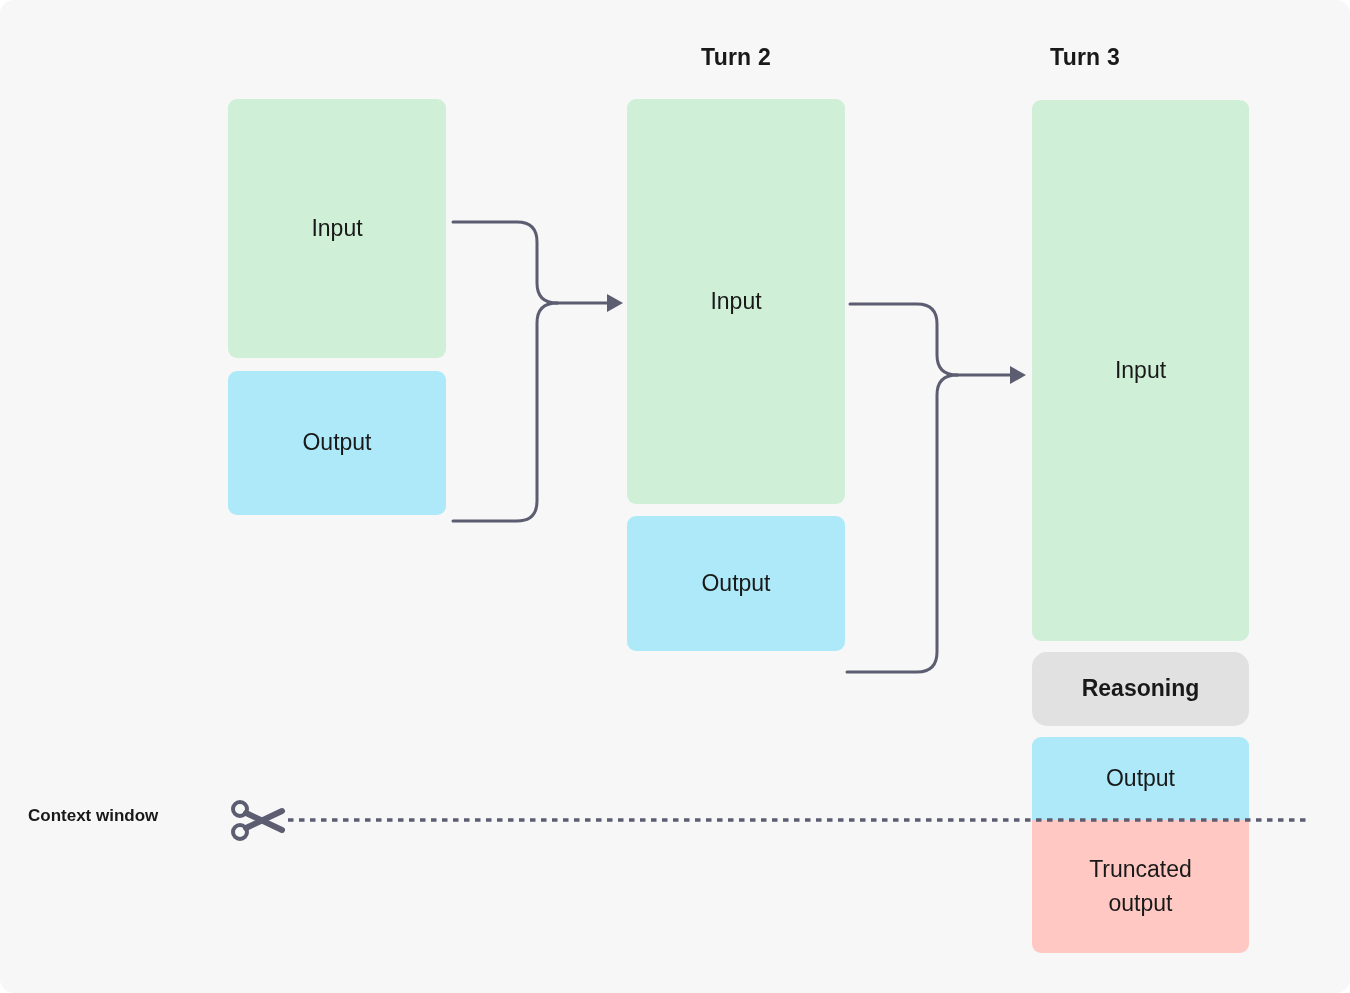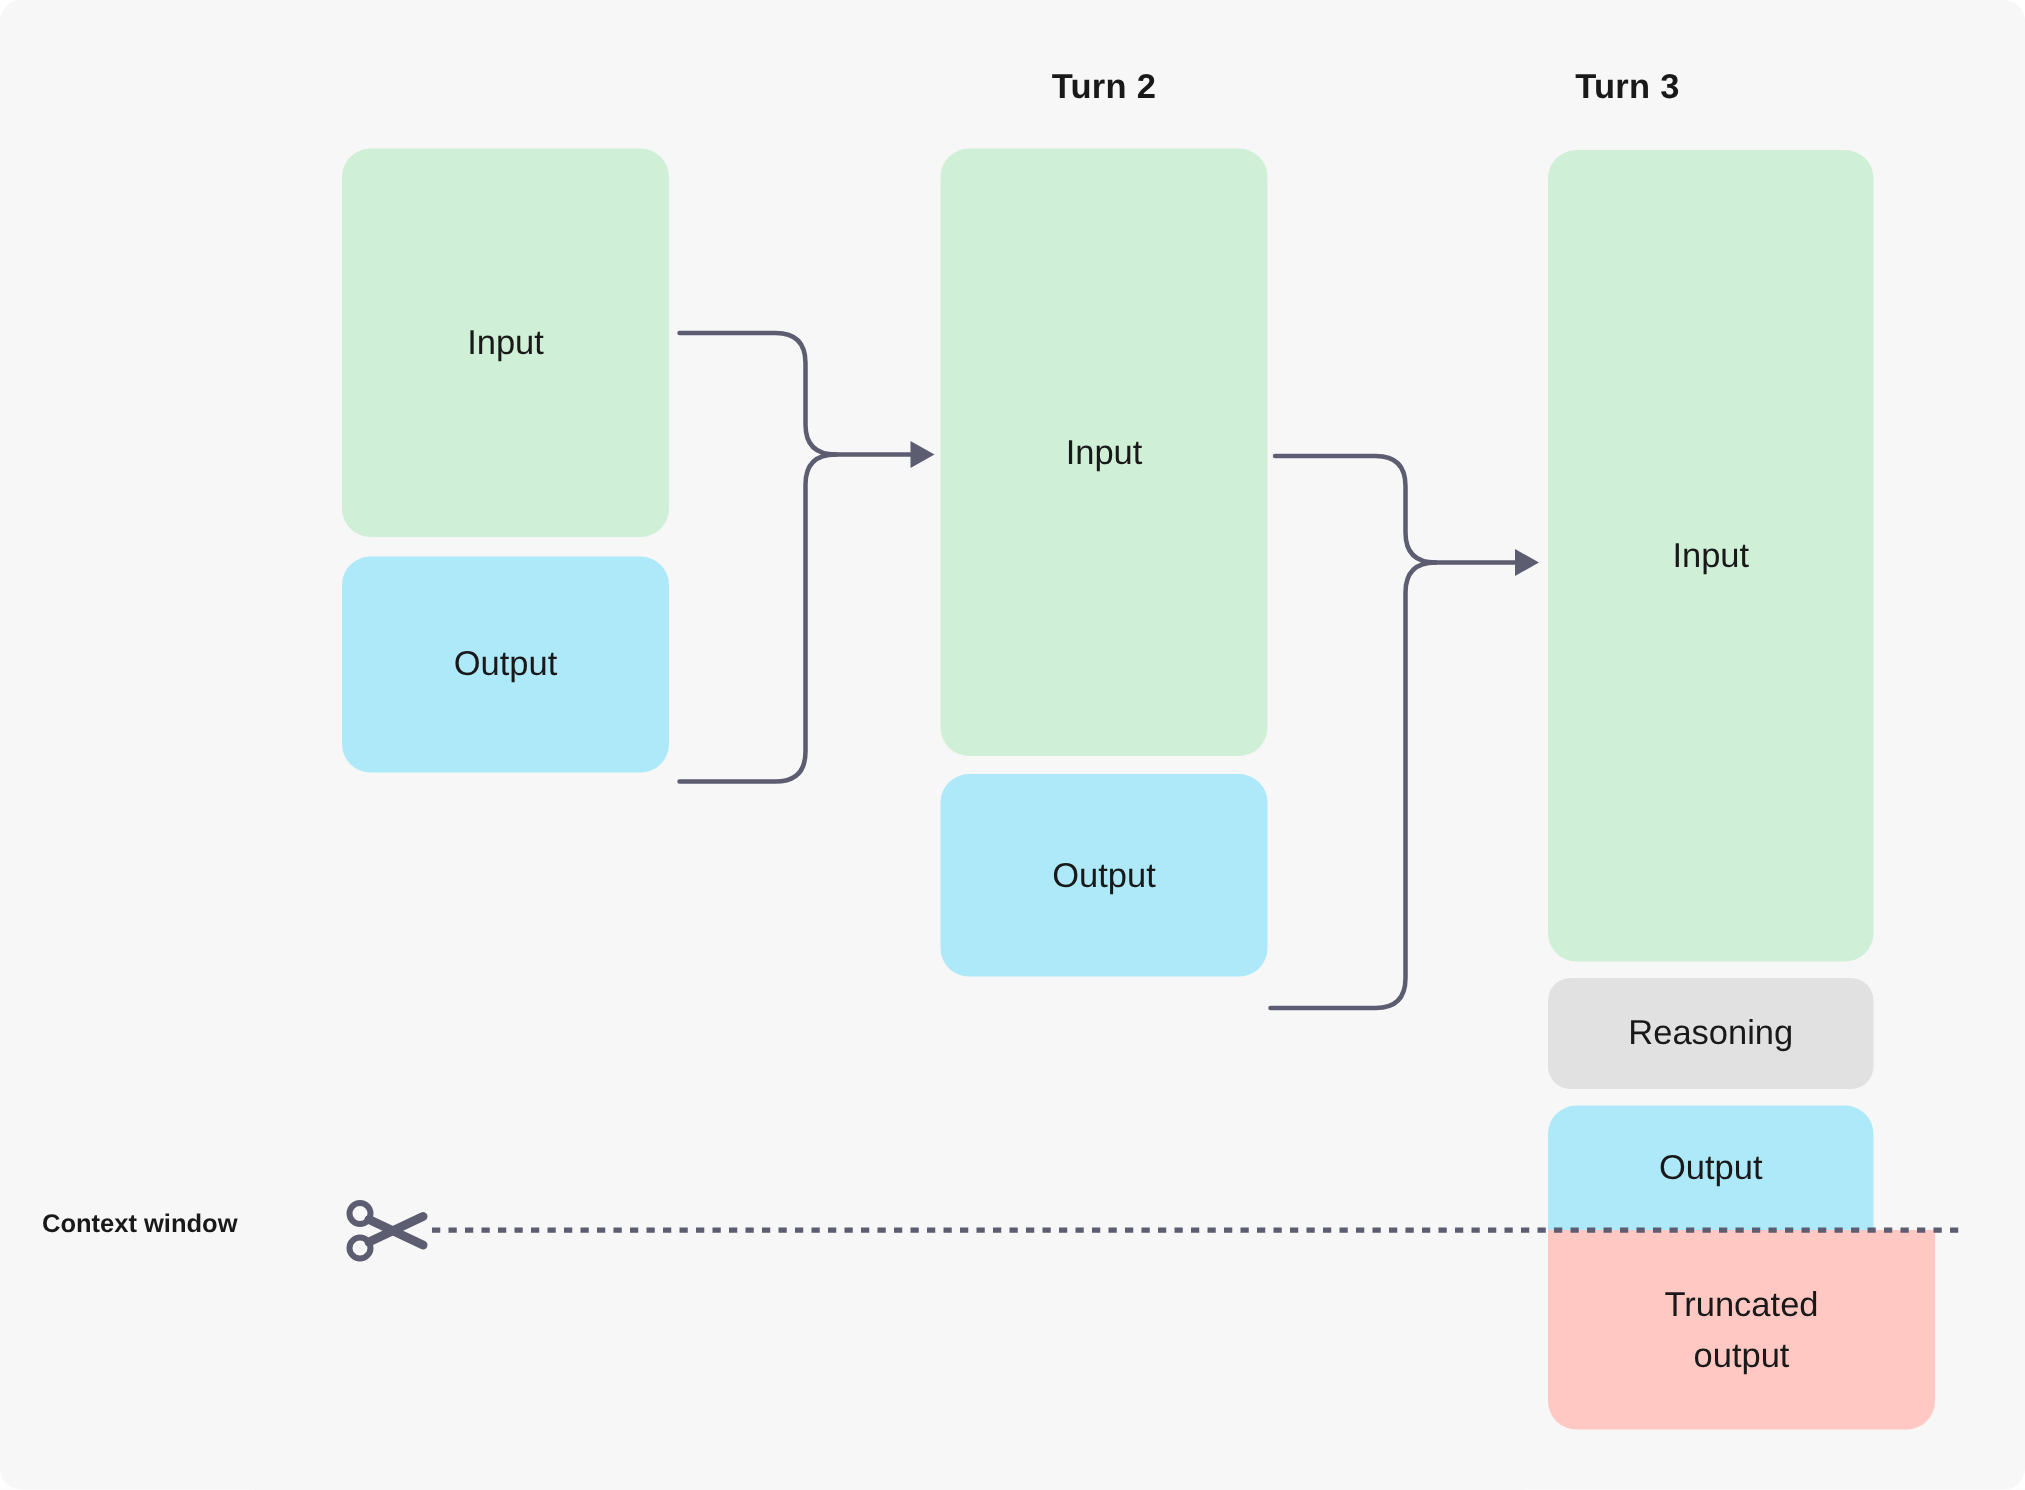--- a/index.html
+++ b/index.html
@@ -32,26 +32,26 @@
   }
   .box{
     position:absolute;
     display:flex;
     align-items:center;
     justify-content:center;
     text-align:center;
     font-size:23px;
     font-weight:400;
     color:var(--c-text);
-    border-radius:19px;
+    border-radius:9px;
     line-height:1.45;
   }
   .box.green{background:var(--c-input);}
   .box.blue{background:var(--c-output);}
-  .box.gray{background:var(--c-reasoning);}
+  .box.gray{background:var(--c-reasoning);font-weight:bold;}
   .box.red{background:var(--c-truncated);}
   .box.flat-bottom{border-bottom-left-radius:0;border-bottom-right-radius:0;}
   .box.flat-top{border-top-left-radius:0;border-top-right-radius:0;}
   .overlay{
     position:absolute;
     left:0;top:0;
     width:1350px;height:993px;
     pointer-events:none;
   }
   .context-label{
@@ -88,21 +88,21 @@
 
   <div class="box green" style="left:1032px;top:100px;width:217px;height:541px;">
     <span>Input</span>
   </div>
   <div class="box gray" style="left:1032px;top:652px;width:217px;height:74px;border-radius:15px;">
     <span>Reasoning</span>
   </div>
   <div class="box blue flat-bottom" style="left:1032px;top:737px;width:217px;height:83px;">
     <span>Output</span>
   </div>
-  <div class="box red flat-top" style="left:1032px;top:820px;width:258px;height:133px;">
+  <div class="box red flat-top" style="left:1032px;top:820px;width:217px;height:133px;">
     <span class="wrap-label">Truncated output</span>
   </div>
 
   <div class="context-label">Context window</div>
 
   <svg class="overlay" viewBox="0 0 1350 993">
 
     <g stroke="#5c5d70" stroke-width="3" fill="none" stroke-linecap="round">
       <path d="M 453 222 L 517 222 Q 537 222 537 242 L 537 283 Q 537 303 557 303"></path>
       <path d="M 453 521 L 517 521 Q 537 521 537 501 L 537 323 Q 537 303 557 303"></path>

